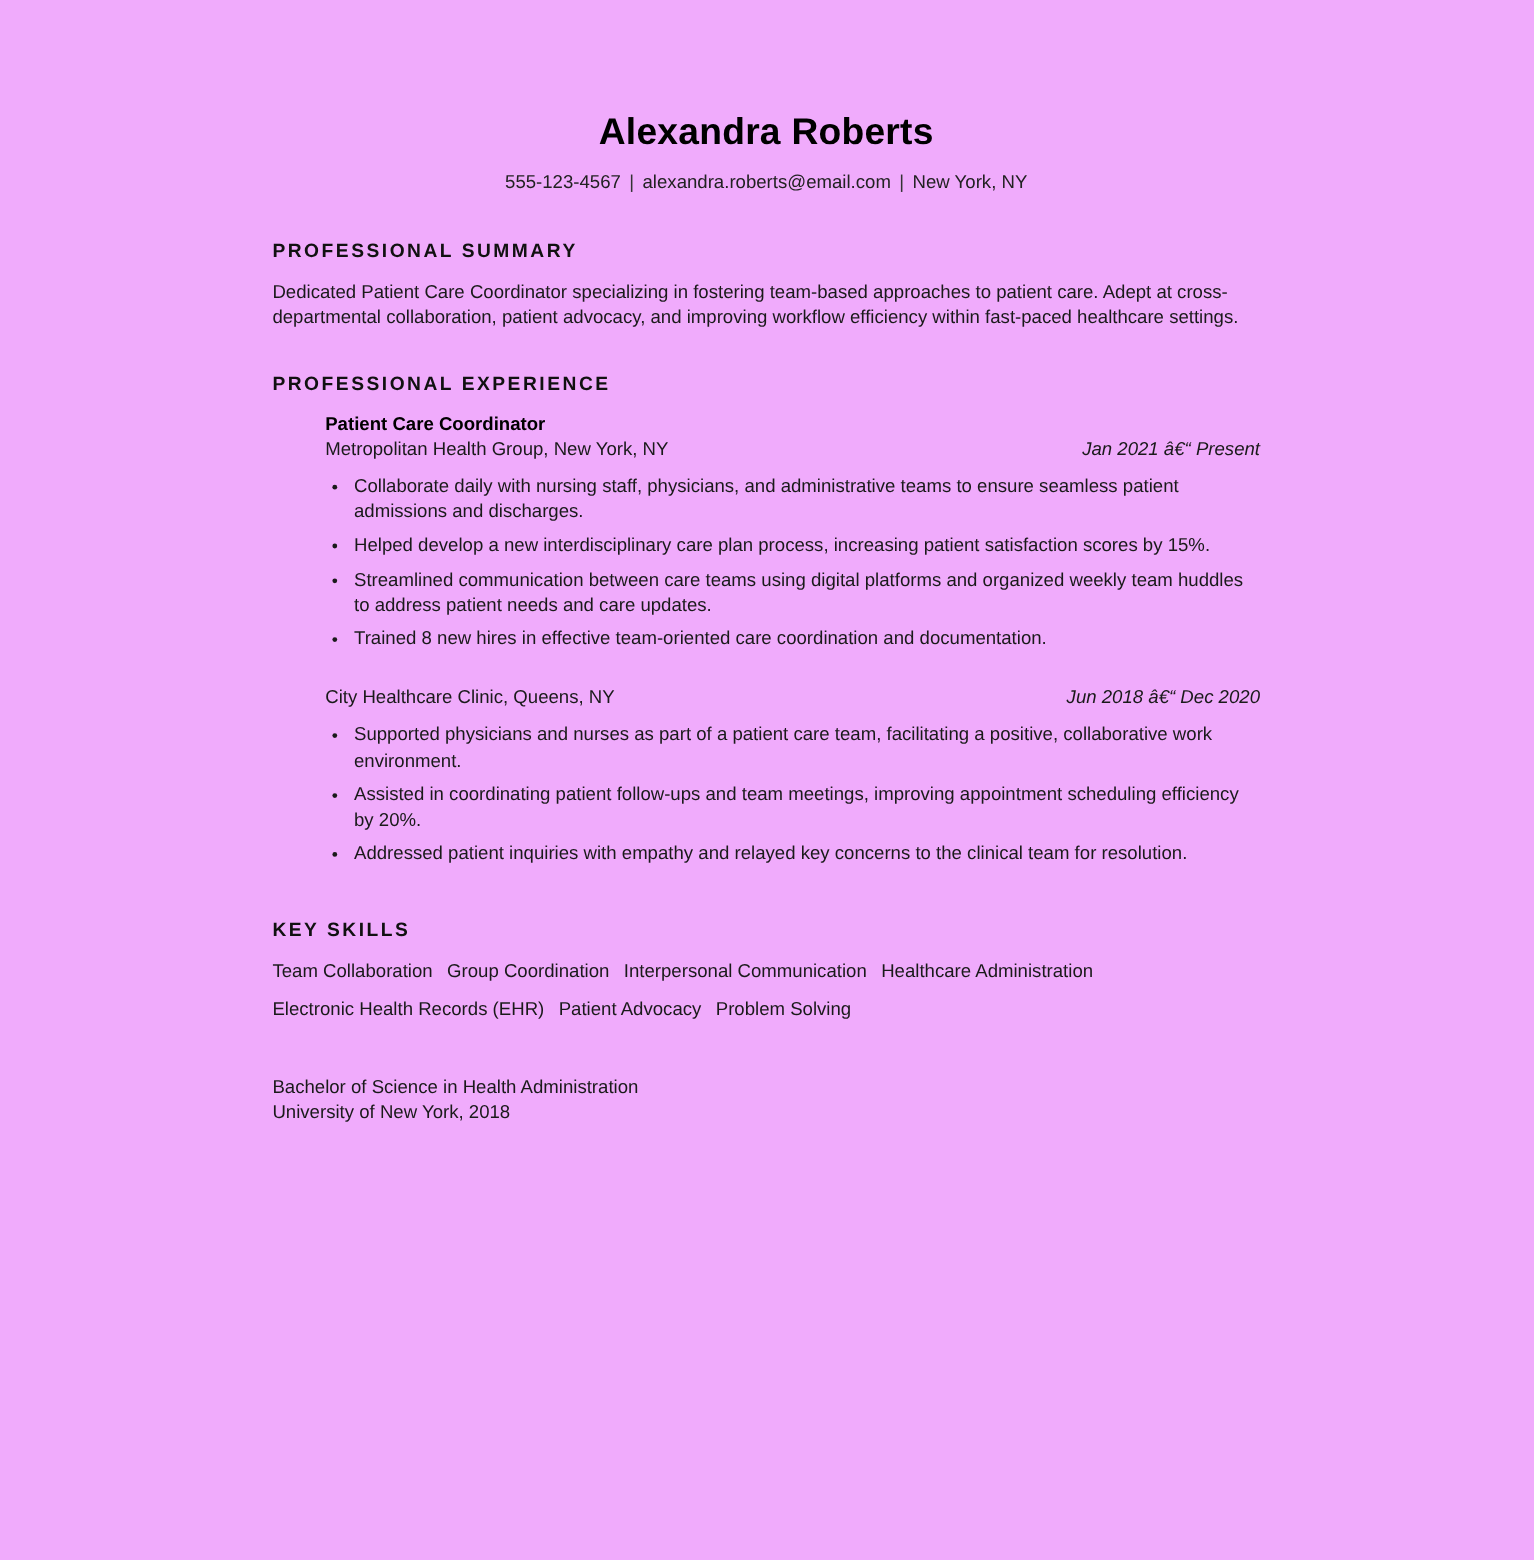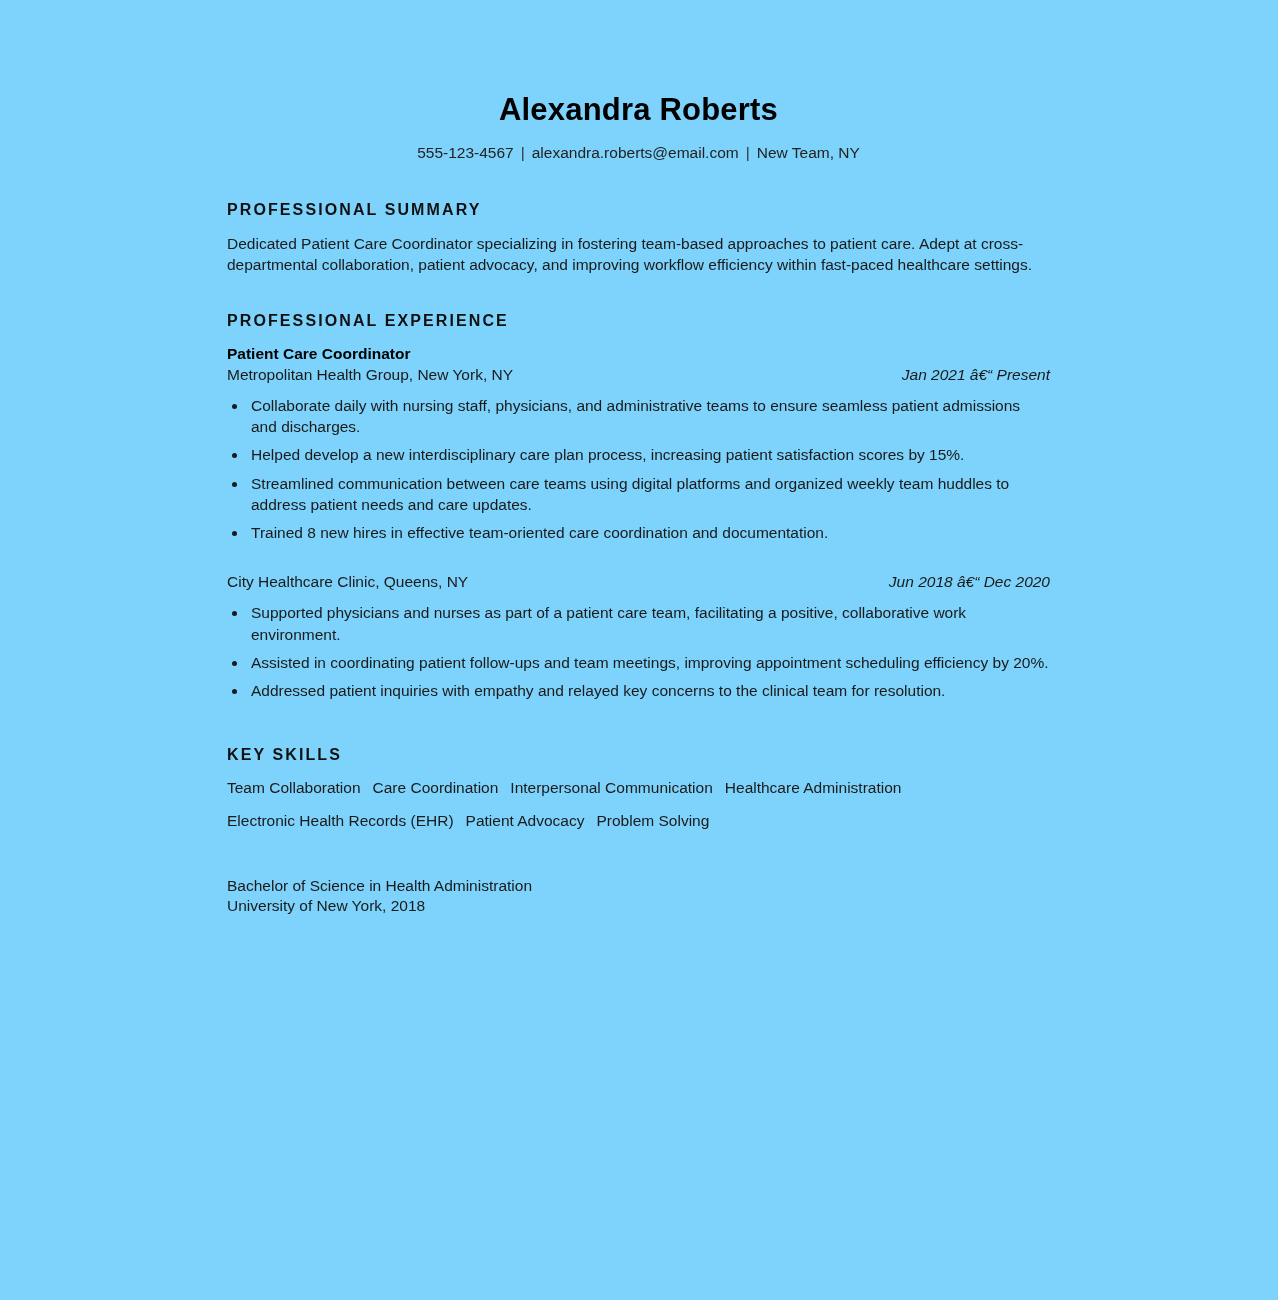--- a/index.html
+++ b/index.html
@@ -12,21 +12,21 @@
     width: 1278px;
     min-height: 1300px;
     font-family: "Liberation Sans", sans-serif;
     color: #1a1a1a;
     -webkit-font-smoothing: antialiased;
   }
 
   .page {
     width: 1278px;
     min-height: 1300px;
-    background: #7dd3fc;
+    background: #f0abfc;
     box-sizing: border-box;
     position: relative;
   }
 
   .doc {
     position: absolute;
     left: 227px;
     top: 0;
     width: 823px;
   }
@@ -77,20 +77,21 @@
     font-size: 15.5px;
     line-height: 1.38;
     color: #1a1a1a;
     margin: 0;
     max-width: 818px;
   }
 
   
   .job {
     margin-top: 2px;
+    margin-left: 44px;
   }
   .job + .job {
     margin-top: 29px;
   }
   .job-title {
     font-size: 15.5px;
     font-weight: bold;
     color: #000000;
     line-height: 1.3;
     margin: 0;
@@ -153,21 +154,21 @@
 </style>
 </head>
 <body>
 
 <div class="page">
   <div class="doc">
 
     <div class="header">
       <h1 class="name">Alexandra Roberts</h1>
       <div class="contact">
-        <span>555-123-4567</span><span class="sep">|</span><span>alexandra.roberts@email.com</span><span class="sep">|</span><span>New Team, NY</span>
+        <span>555-123-4567</span><span class="sep">|</span><span>alexandra.roberts@email.com</span><span class="sep">|</span><span>New York, NY</span>
       </div>
     </div>
 
     <div class="section summary">
       <h2 class="section-heading">PROFESSIONAL SUMMARY</h2>
       <p class="summary-text">Dedicated Patient Care Coordinator specializing in fostering team-based approaches to patient care. Adept at cross-departmental collaboration, patient advocacy, and improving workflow efficiency within fast-paced healthcare settings.</p>
     </div>
 
     <div class="section exp">
       <h2 class="section-heading">PROFESSIONAL EXPERIENCE</h2>
@@ -196,21 +197,21 @@
           <li>Assisted in coordinating patient follow-ups and team meetings, improving appointment scheduling efficiency by 20%.</li>
           <li>Addressed patient inquiries with empathy and relayed key concerns to the clinical team for resolution.</li>
         </ul>
       </div>
     </div>
 
     <div class="section skills">
       <h2 class="section-heading">KEY SKILLS</h2>
       <div class="skills-list">
         <span class="skill">Team Collaboration</span>
-        <span class="skill">Care Coordination</span>
+        <span class="skill">Group Coordination</span>
         <span class="skill">Interpersonal Communication</span>
         <span class="skill">Healthcare Administration</span>
         <span class="skill">Electronic Health Records (EHR)</span>
         <span class="skill">Patient Advocacy</span>
         <span class="skill">Problem Solving</span>
       </div>
     </div>
 
     <div class="section edu">
       <div class="edu-block">

